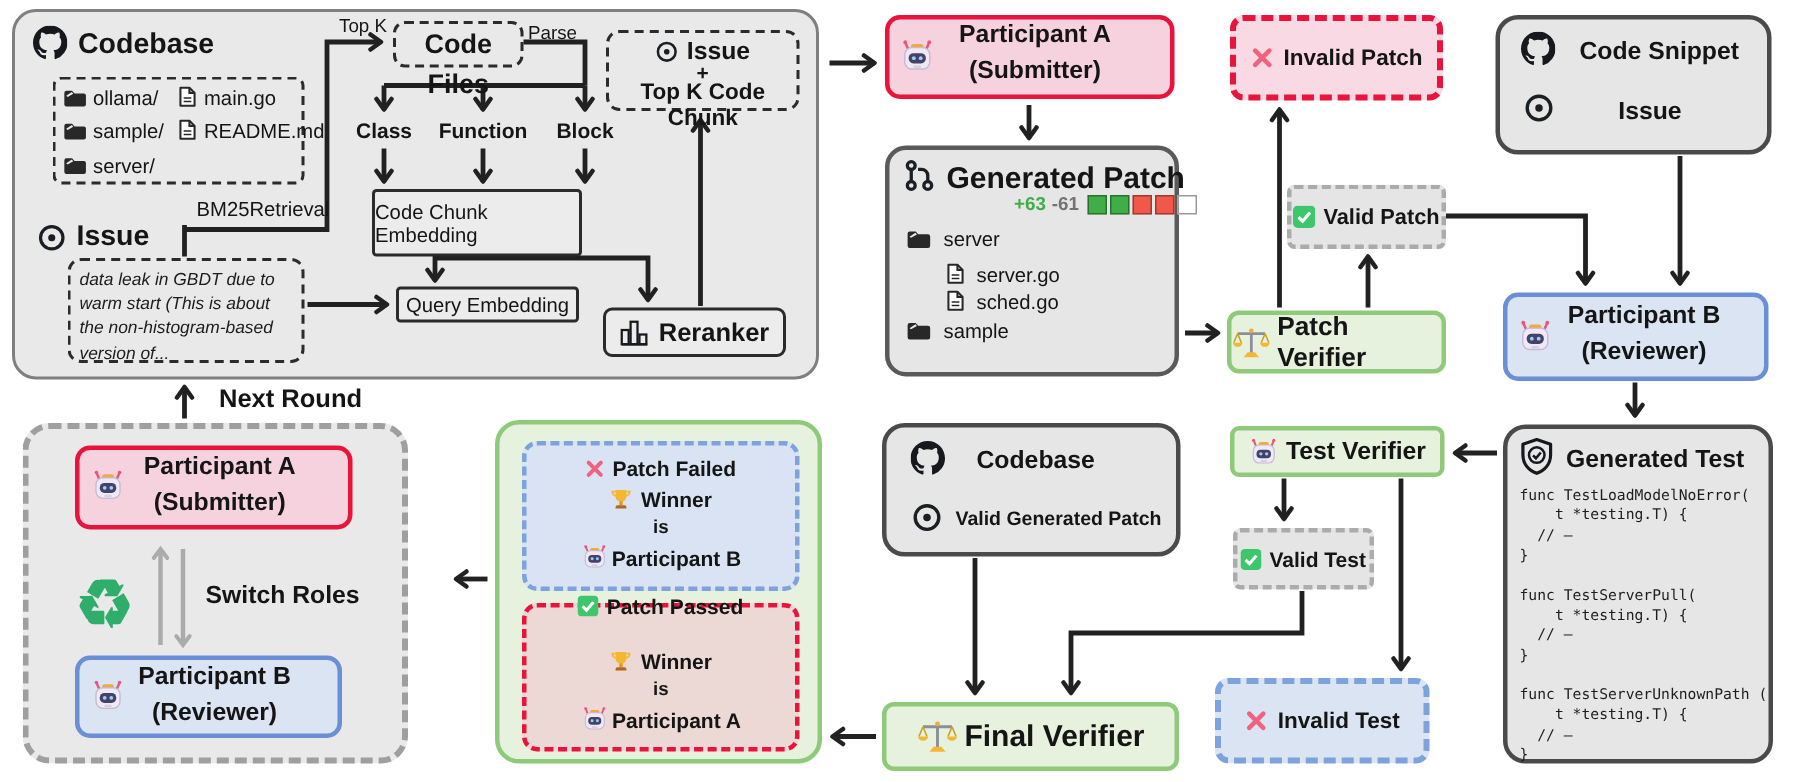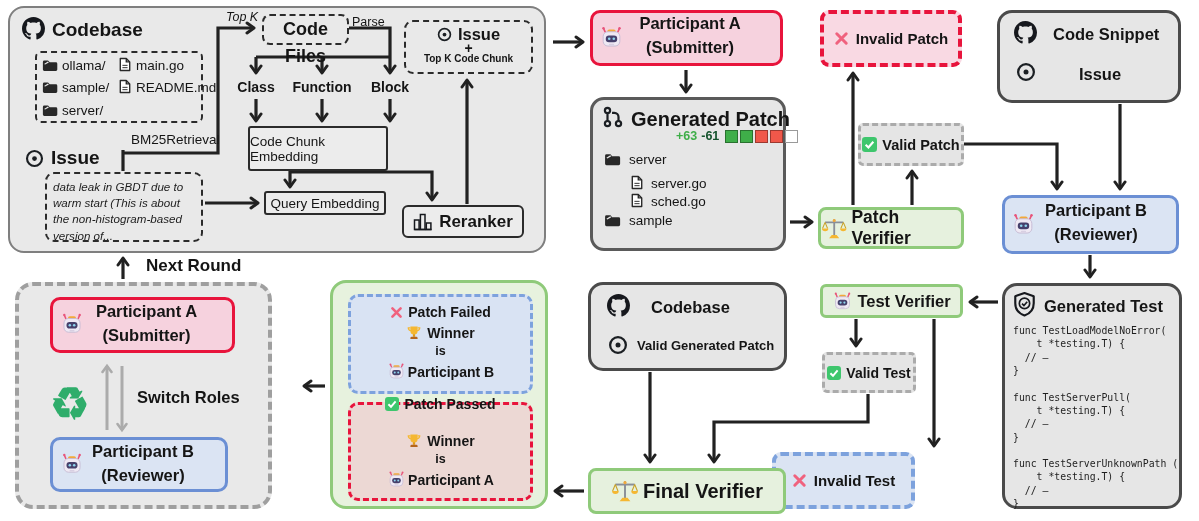--- a/index.html
+++ b/index.html
@@ -144,21 +144,21 @@
         <use href="#sym-robot"></use>
       </svg>
     <span class="b t16">Test Verifier</span>
   </div>
   <div class="abs vbox" style="left:822px;top:352px;width:94px;height:41px;">
     <svg class="ic checksq" width="14" height="14">
         <use href="#sym-check"></use>
       </svg>
     <span class="b t14">Valid Test</span>
   </div>
-  <div class="abs inv-b" style="left:772px;top:452px;width:143px;height:57px;">
+  <div class="abs inv-b" style="left:810px;top:452px;width:143px;height:57px;">
     <svg class="ic" width="15" height="15">
         <use href="#sym-x"></use>
       </svg>
     <span class="b t15">Invalid Test</span>
   </div>
   <div class="abs gpanel" style="left:588px;top:282px;width:199px;height:89px;border-radius:15px;border-color:#4a4a4a;"></div>
   <div class="abs ver" style="left:588px;top:468px;width:198px;height:46px;">
     <svg class="ic" width="28" height="26">
         <use href="#sym-scales"></use>
       </svg>
@@ -244,21 +244,21 @@
   <div class="abs t13" style="left:131px;top:132px;">BM25Retrieval</div>
 
   <svg class="abs ic" style="left:25px;top:149px;" width="19" height="19">
       <use href="#sym-issue"></use>
     </svg>
   <div class="abs b t19" style="left:51px;top:147px;">Issue</div>
 
   <div class="abs dashdark" style="left:45px;top:172px;width:158px;height:70px;border-radius:9px;"></div>
   <div class="abs quote" style="left:53px;top:179px;width:144px;">data leak in GBDT due to warm start (This is about the non-histogram-based version of...</div>
 
-  <div class="abs t12" style="left:226px;top:10px;font-style:italic;">Top K</div>
+  <div class="abs t12" style="left:226px;top:10px;">Top K</div>
   <div class="abs dashdark b ctr" style="left:262px;top:14px;width:87px;height:31px;border-width:2.5px;border-radius:8px;font-size:18px;line-height:27px;">Code Files</div>
   <div class="abs t12" style="left:352px;top:15px;">Parse</div>
 
   <div class="abs b t14 ctr" style="left:226px;top:79px;width:60px;">Class</div>
   <div class="abs b t14 ctr" style="left:287px;top:79px;width:70px;">Function</div>
   <div class="abs b t14 ctr" style="left:360px;top:79px;width:60px;">Block</div>
 
   <div class="abs embox t13" style="left:248px;top:126px;width:140px;height:45px;">
     <span>Code Chunk Embedding</span>
   </div>
@@ -273,35 +273,35 @@
   </div>
 
   <div class="abs dashdark" style="left:404px;top:20px;width:129px;height:54px;border-width:2.5px;border-radius:9px;"></div>
   <div class="abs row" style="left:404px;top:25px;width:129px;justify-content:center;gap:6px;">
     <svg class="ic" width="15" height="15">
         <use href="#sym-issue"></use>
       </svg>
     <span class="b t16">Issue</span>
   </div>
   <div class="abs b ctr" style="left:404px;top:40px;width:129px;font-size:14px;">+</div>
-  <div class="abs b ctr" style="left:404px;top:53px;width:129px;font-size:10px;">Top K Code Chunk</div>
+  <div class="abs b ctr" style="left:404px;top:53px;width:129px;font-size:15px;">Top K Code Chunk</div>
 
   <svg class="abs ic" style="left:599px;top:25px;" width="25" height="25">
       <use href="#sym-robot"></use>
     </svg>
   <div class="abs b t16 ctr" style="left:600px;top:14px;width:180px;">Participant A</div>
   <div class="abs b t16 ctr" style="left:600px;top:38px;width:180px;">(Submitter)</div>
 
   <svg class="abs ic" style="left:602px;top:106px;" width="22" height="22">
       <use href="#sym-git"></use>
     </svg>
   <div class="abs b t18" style="left:631px;top:108px;">Generated Patch</div>
   <div class="abs row" style="left:676px;top:129px;gap:4px;">
     <span class="b t12" style="color:#3fae49;">+63</span>
-    <span class="b t12" style="color:#14532d;">-61</span>
+    <span class="b t12" style="color:#737373;">-61</span>
     <span id="diff-squares" style="display:inline-flex;align-items:center;">
         <span class="dsq" style="background: rgb(63, 174, 73);"></span>
         <span class="dsq" style="background: rgb(63, 174, 73);"></span>
         <span class="dsq" style="background: rgb(240, 88, 74);"></span>
         <span class="dsq" style="background: rgb(240, 88, 74);"></span>
         <span class="dsq" style="background: rgb(255, 255, 255); border-color: rgb(154, 154, 154);"></span>
       </span>
   </div>
   <svg class="abs ic" style="left:604px;top:153px;" width="17" height="13">
       <use href="#sym-folder"></use>

